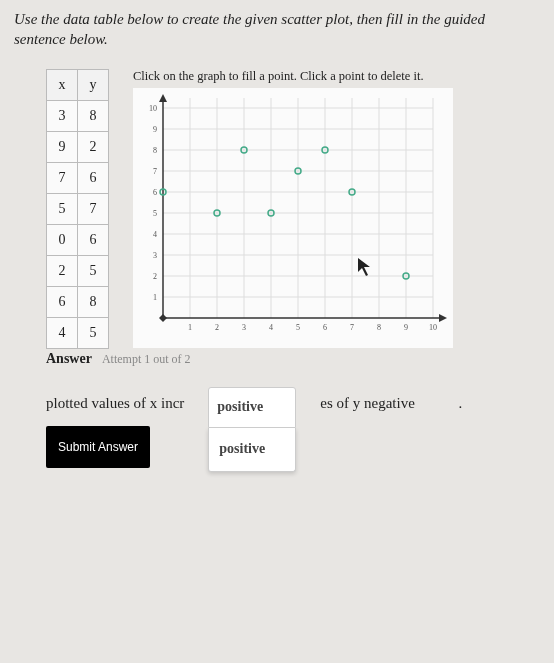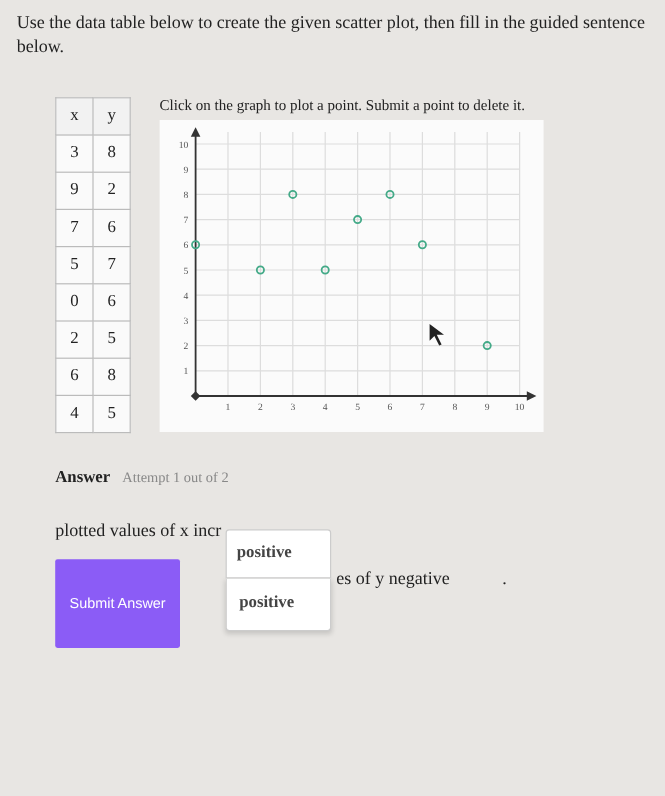--- a/index.html
+++ b/index.html
@@ -11,21 +11,22 @@
     overflow: hidden;
     color: #222;
   }
   .page {
     padding: 10px 14px;
     box-sizing: border-box;
   }
   .prompt {
     font-size: 15px;
     line-height: 1.3;
-    margin-bottom: 32px;
+    margin-bottom: 20px;
+    font-style: italic;
   }
   .work {
     display: flex;
     gap: 24px;
     align-items: flex-start;
     margin-left: 32px;
   }
   table.xy {
     border-collapse: collapse;
     background: #fafafa;
@@ -41,21 +42,21 @@
   table.xy th {
     background: #f2f2f2;
     font-weight: normal;
   }
   .graph-area { flex: 1; }
   .graph-caption { font-size: 12.5px; margin-bottom: 4px; }
   svg.plot {
     background: #fbfbfb;
     display: block;
   }
-  .ans-section { margin-left: 32px; margin-top: 28px; }
+  .ans-section { margin-left: 32px; }
   .ans-label { font-size: 14px; font-weight: bold; display:inline-block; }
   .attempt { font-size: 12px; color: #888; margin-left:6px;}
   .sentence { margin-top: 20px; font-size: 15px; line-height: 2.2; font-family: 'Times New Roman', serif;}
   .dropdown-closed {
     display: inline-block;
     border: 1px solid #ccc;
     background: #fff;
     border-radius: 3px;
     padding: 2px 18px 2px 8px;
     min-width: 60px;
@@ -94,30 +95,30 @@
     box-shadow: 0 2px 4px rgba(0,0,0,.15);
   }
   .dd-item {
     padding: 6px 10px;
     font-size: 14px;
     color: #444;
     cursor: pointer;
   }
   .submit {
     display: inline-block;
-    background: #8b5cf6;
+    background: #000000;
     color: #fff;
     font-size: 12px;
-    padding: 24px 12px;
+    padding: 8px 12px;
     border-radius: 2px;
     margin-top: 6px;
     vertical-align: top;
     font-family: Arial, sans-serif;
   }
-  .line2 { display:flex; align-items:center; gap:4px; }
+  .line2 { display:flex; align-items:flex-start; gap:24px; }
   .cursor { fill: #222; }
 </style>
 </head>
 <body>
 
 <div class="page">
   <div class="prompt">Use the data table below to create the given scatter plot, then fill in the guided sentence below.</div>
 
   <div class="work">
     <table class="xy">
@@ -157,21 +158,21 @@
             <td>8</td>
           </tr>
           <tr>
             <td>4</td>
             <td>5</td>
           </tr>
         </tbody>
     </table>
 
     <div class="graph-area">
-      <div class="graph-caption">Click on the graph to plot a point. Submit a point to delete it.</div>
+      <div class="graph-caption">Click on the graph to fill a point. Click a point to delete it.</div>
       <svg class="plot" width="320" height="260">
         <g id="grid">
             <line x1="57" y1="10" x2="57" y2="230" stroke="#ddd"></line>
             <line x1="84" y1="10" x2="84" y2="230" stroke="#ddd"></line>
             <line x1="111" y1="10" x2="111" y2="230" stroke="#ddd"></line>
             <line x1="138" y1="10" x2="138" y2="230" stroke="#ddd"></line>
             <line x1="165" y1="10" x2="165" y2="230" stroke="#ddd"></line>
             <line x1="192" y1="10" x2="192" y2="230" stroke="#ddd"></line>
             <line x1="219" y1="10" x2="219" y2="230" stroke="#ddd"></line>
             <line x1="246" y1="10" x2="246" y2="230" stroke="#ddd"></line>

